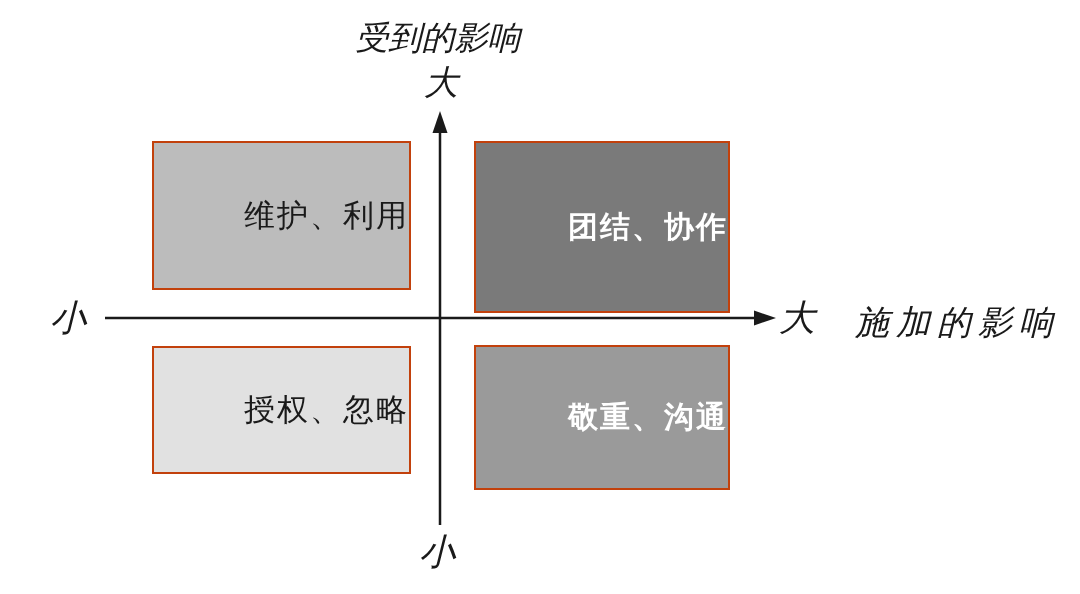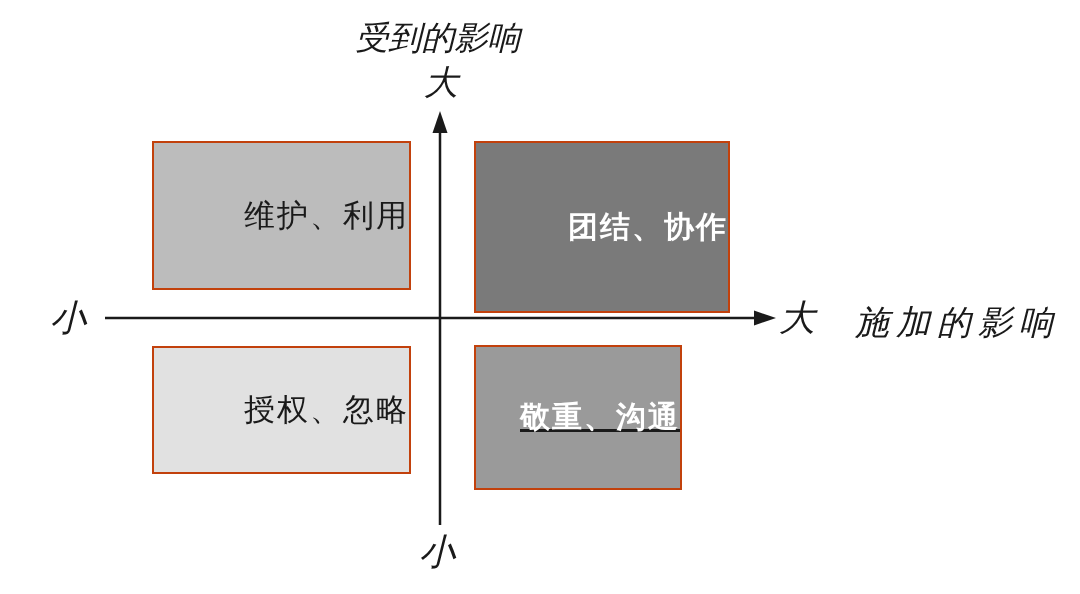--- a/index.html
+++ b/index.html
@@ -26,21 +26,21 @@
     justify-content: flex-end;
   }
   .quadrant .q-label {
     font-size: 31px;
     letter-spacing: 2px;
     white-space: nowrap;
   }
   .q-top-left     { left: 152px; top: 141px; width: 259px; height: 149px; }
   .q-top-right    { left: 474px; top: 141px; width: 256px; height: 172px; }
   .q-bottom-left  { left: 152px; top: 346px; width: 259px; height: 128px; }
-  .q-bottom-right { left: 474px; top: 345px; width: 208px; height: 145px; text-decoration: underline; }
+  .q-bottom-right { left: 474px; top: 345px; width: 256px; height: 145px; }
   .q-dark .q-label {
     font-family: "DejaVu Sans", "Liberation Sans", sans-serif;
     font-weight: bold;
     font-size: 30px;
   }
   .axis-label {
     position: absolute;
     white-space: nowrap;
     text-align: center;
     font-style: italic;

